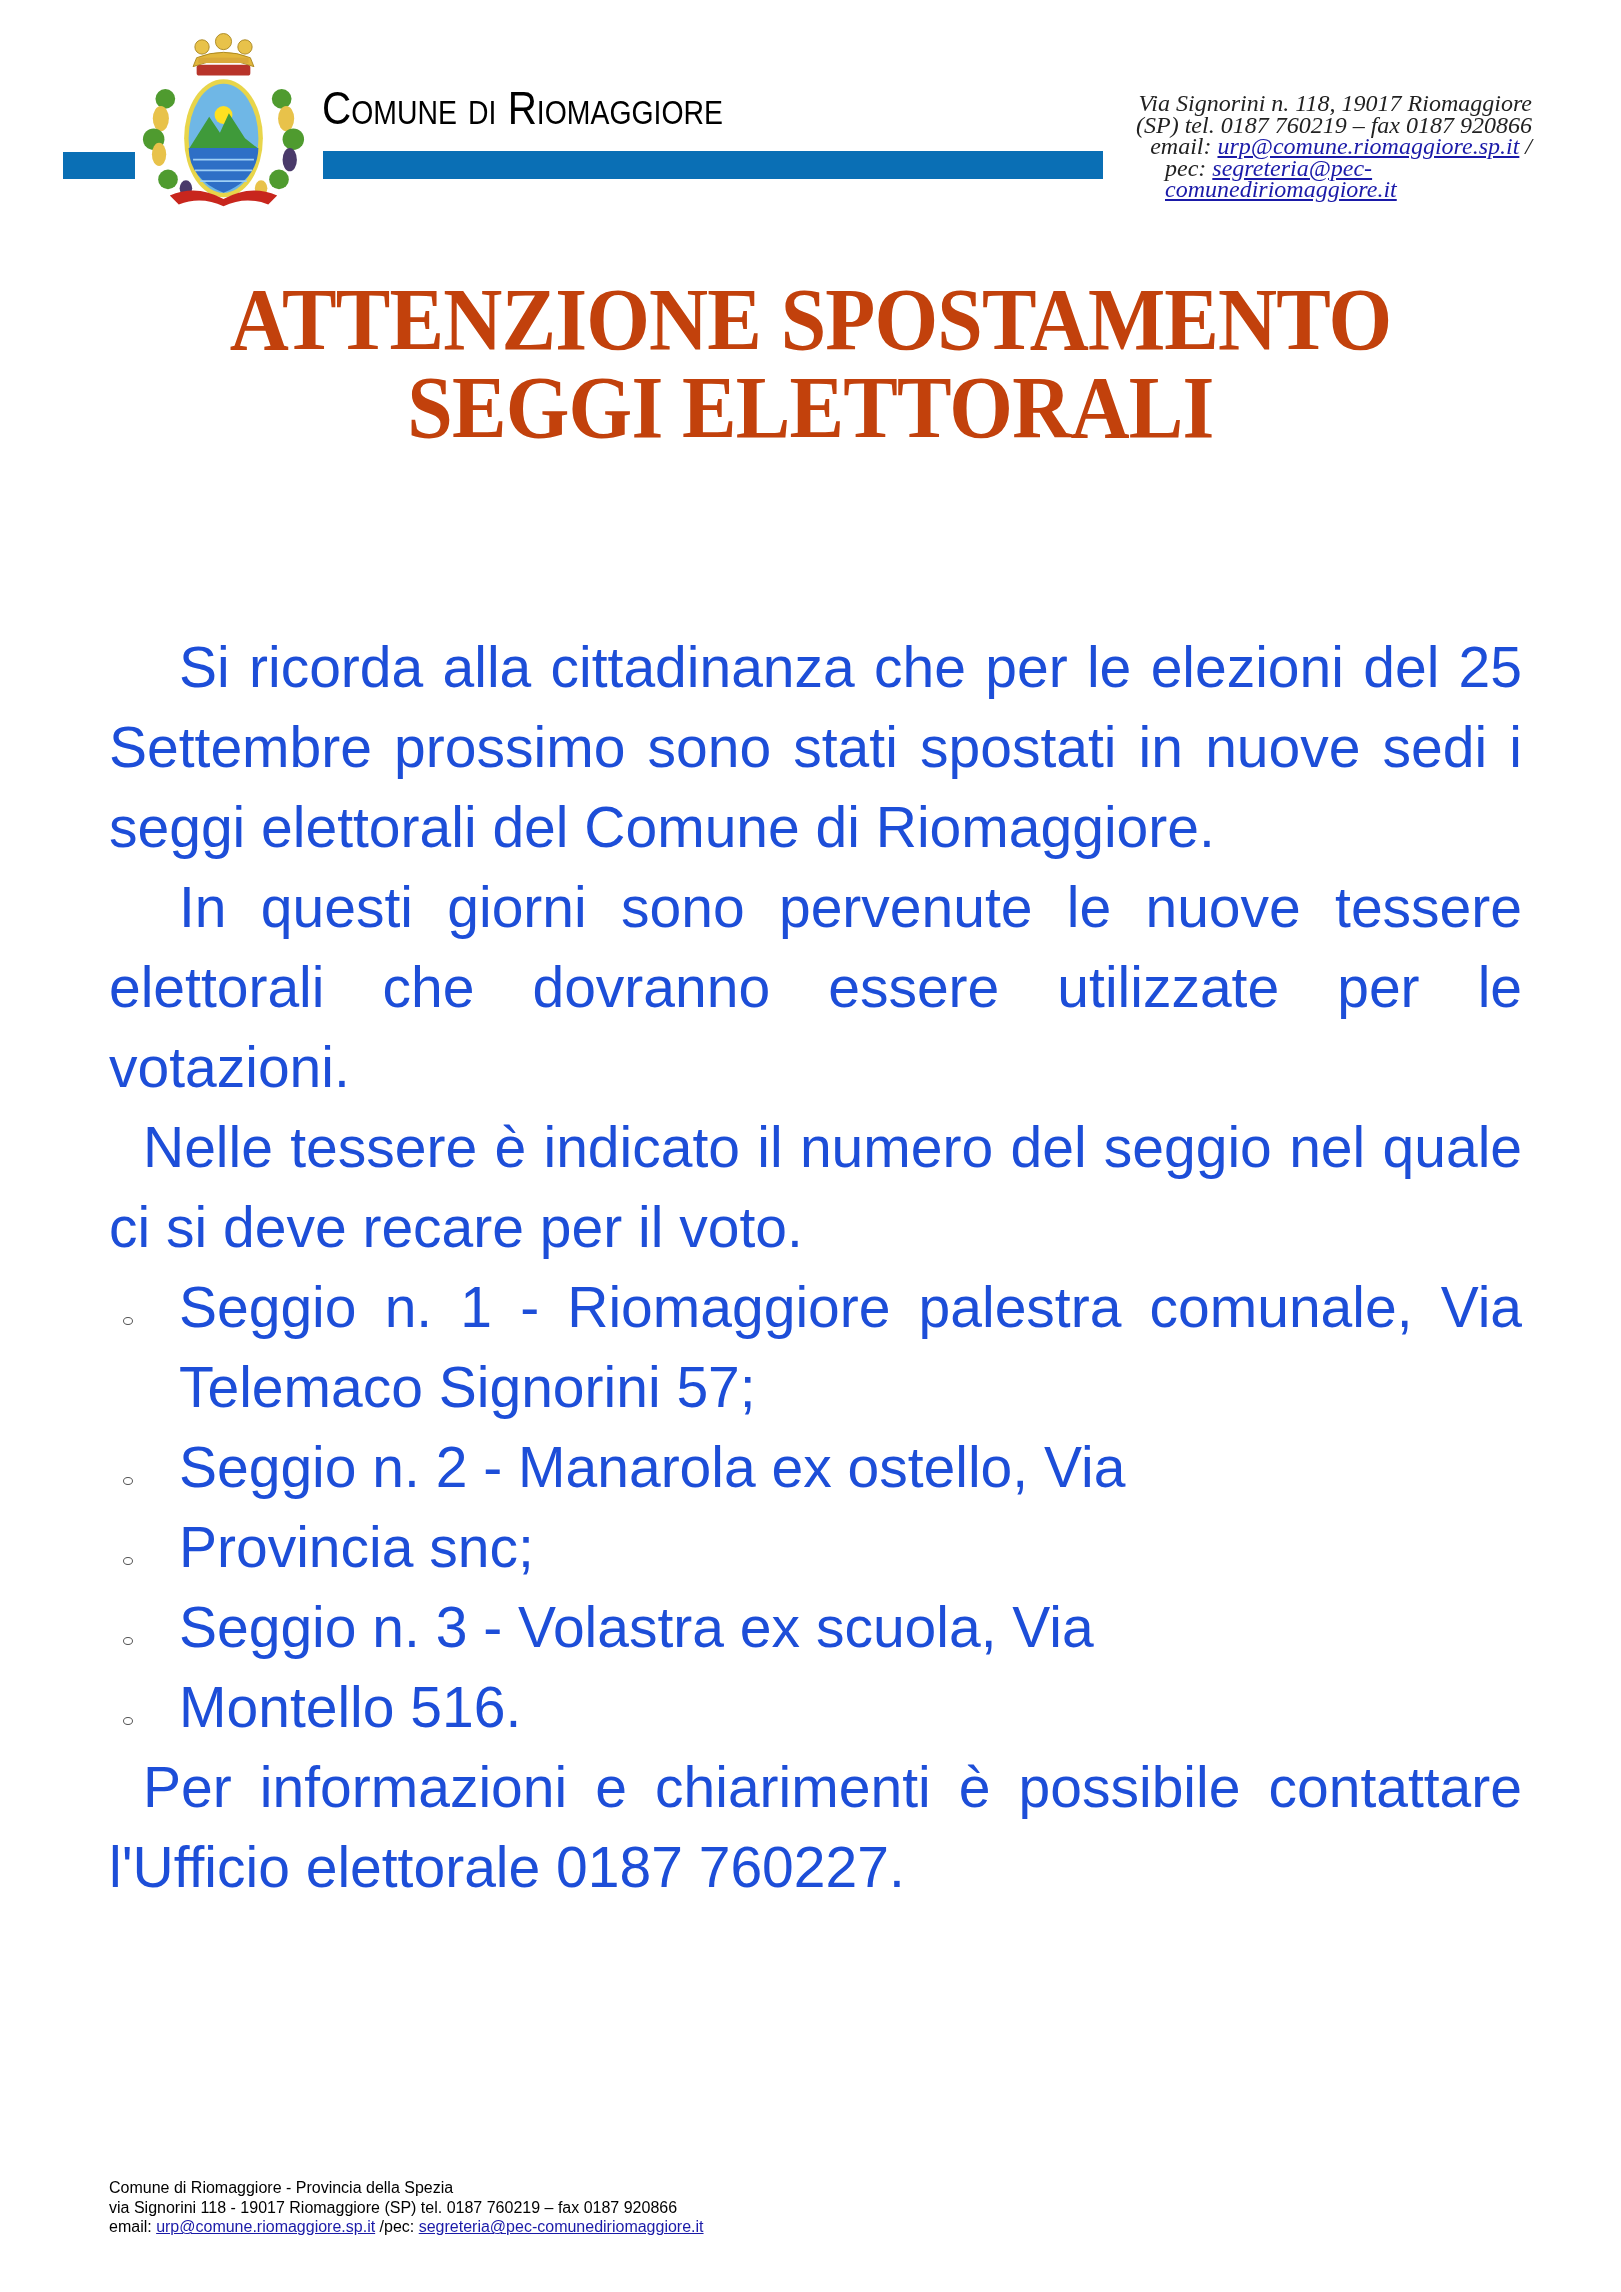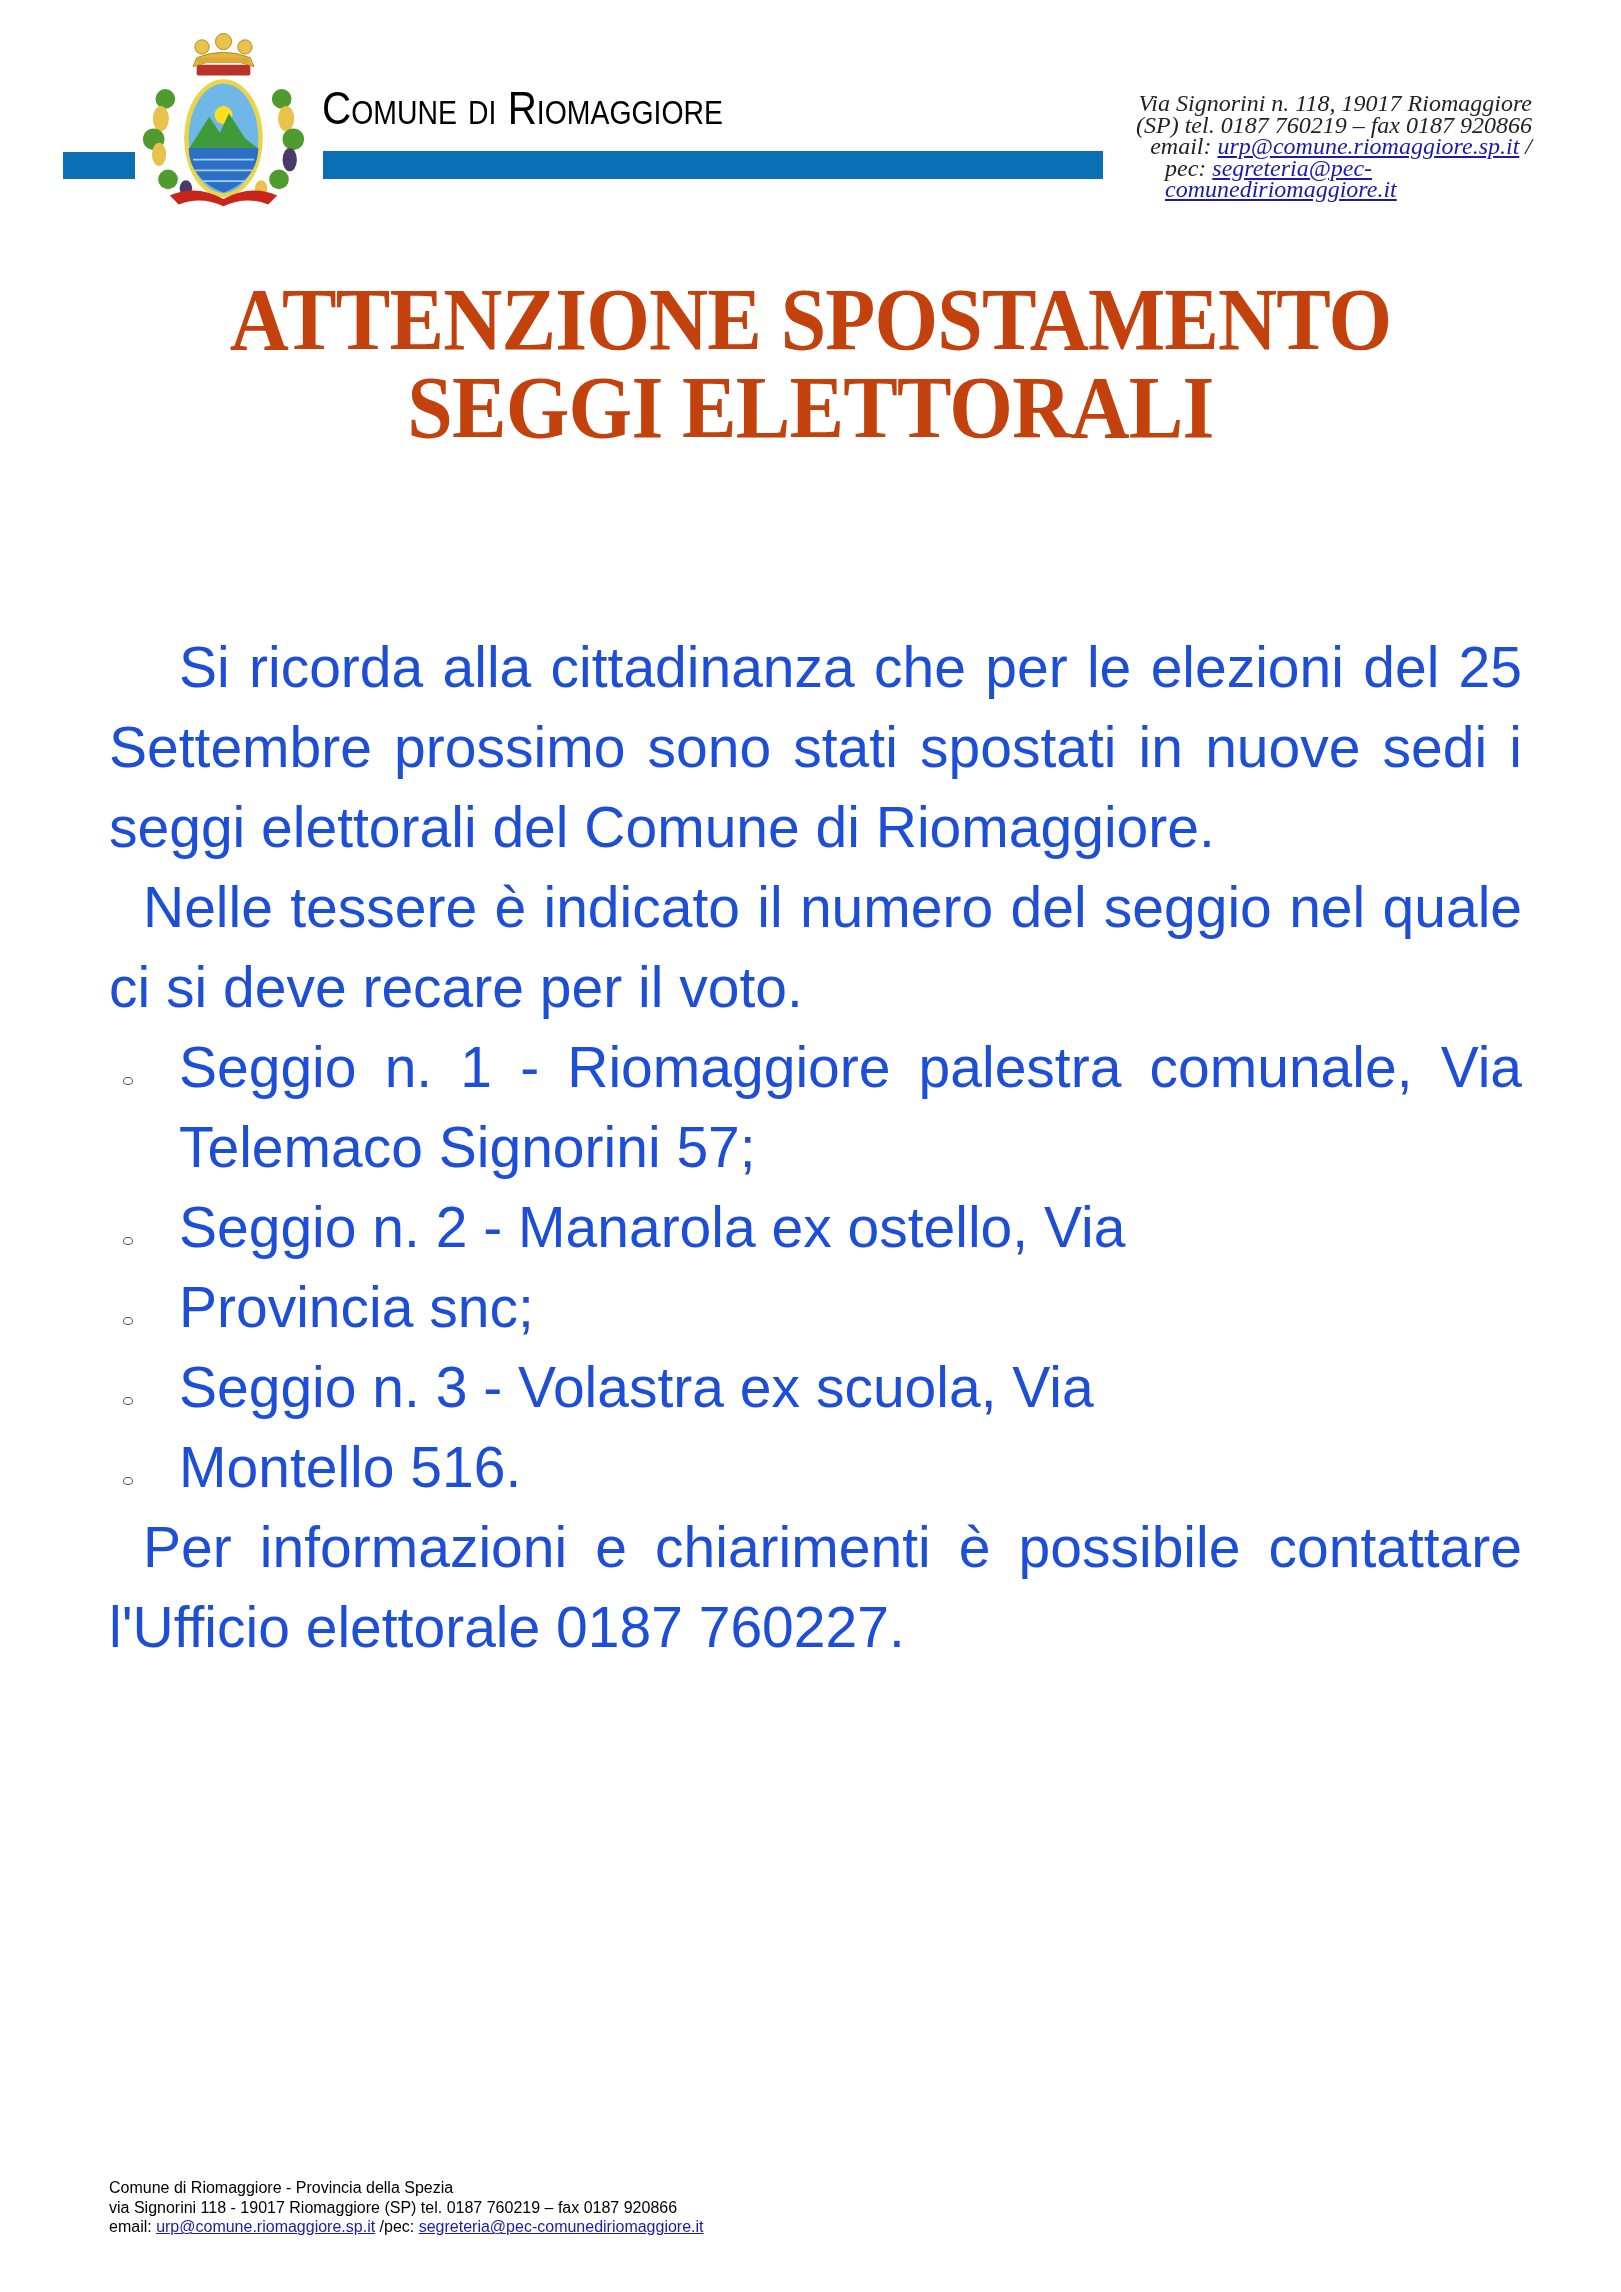--- a/index.html
+++ b/index.html
@@ -112,20 +112,21 @@
 
 <div class="title" style="top:270px;">
   <span class="t1">ATTENZIONE SPOSTAMENTO</span>
 </div>
 <div class="title" style="top:358px;">
   <span class="t2">SEGGI ELETTORALI</span>
 </div>
 
 <div class="body">
   <p class="para indent1">Si ricorda alla cittadinanza che per le elezioni del 25 Settembre prossimo sono stati spostati in nuove sedi i seggi elettorali del Comune di Riomaggiore.</p>
+  <p class="para indent1">In questi giorni sono pervenute le nuove tessere elettorali che dovranno essere utilizzate per le votazioni.</p>
   <p class="para indent2">Nelle tessere è indicato il numero del seggio nel quale ci si deve recare per il voto.</p>
   <ul class="bullets">
     <li><span class="bullet-dot"></span><span>Seggio n. 1 - Riomaggiore palestra comunale, Via Telemaco Signorini 57;</span></li>
     <li><span class="bullet-dot"></span><span>Seggio n. 2 - Manarola ex ostello, Via</span></li>
     <li><span class="bullet-dot"></span><span>Provincia snc;</span></li>
     <li><span class="bullet-dot"></span><span>Seggio n. 3 - Volastra ex scuola, Via</span></li>
     <li><span class="bullet-dot"></span><span>Montello 516.</span></li>
   </ul>
   <p class="para indent2">Per informazioni e chiarimenti è possibile contattare l'Ufficio elettorale 0187 760227.</p>
 </div>

